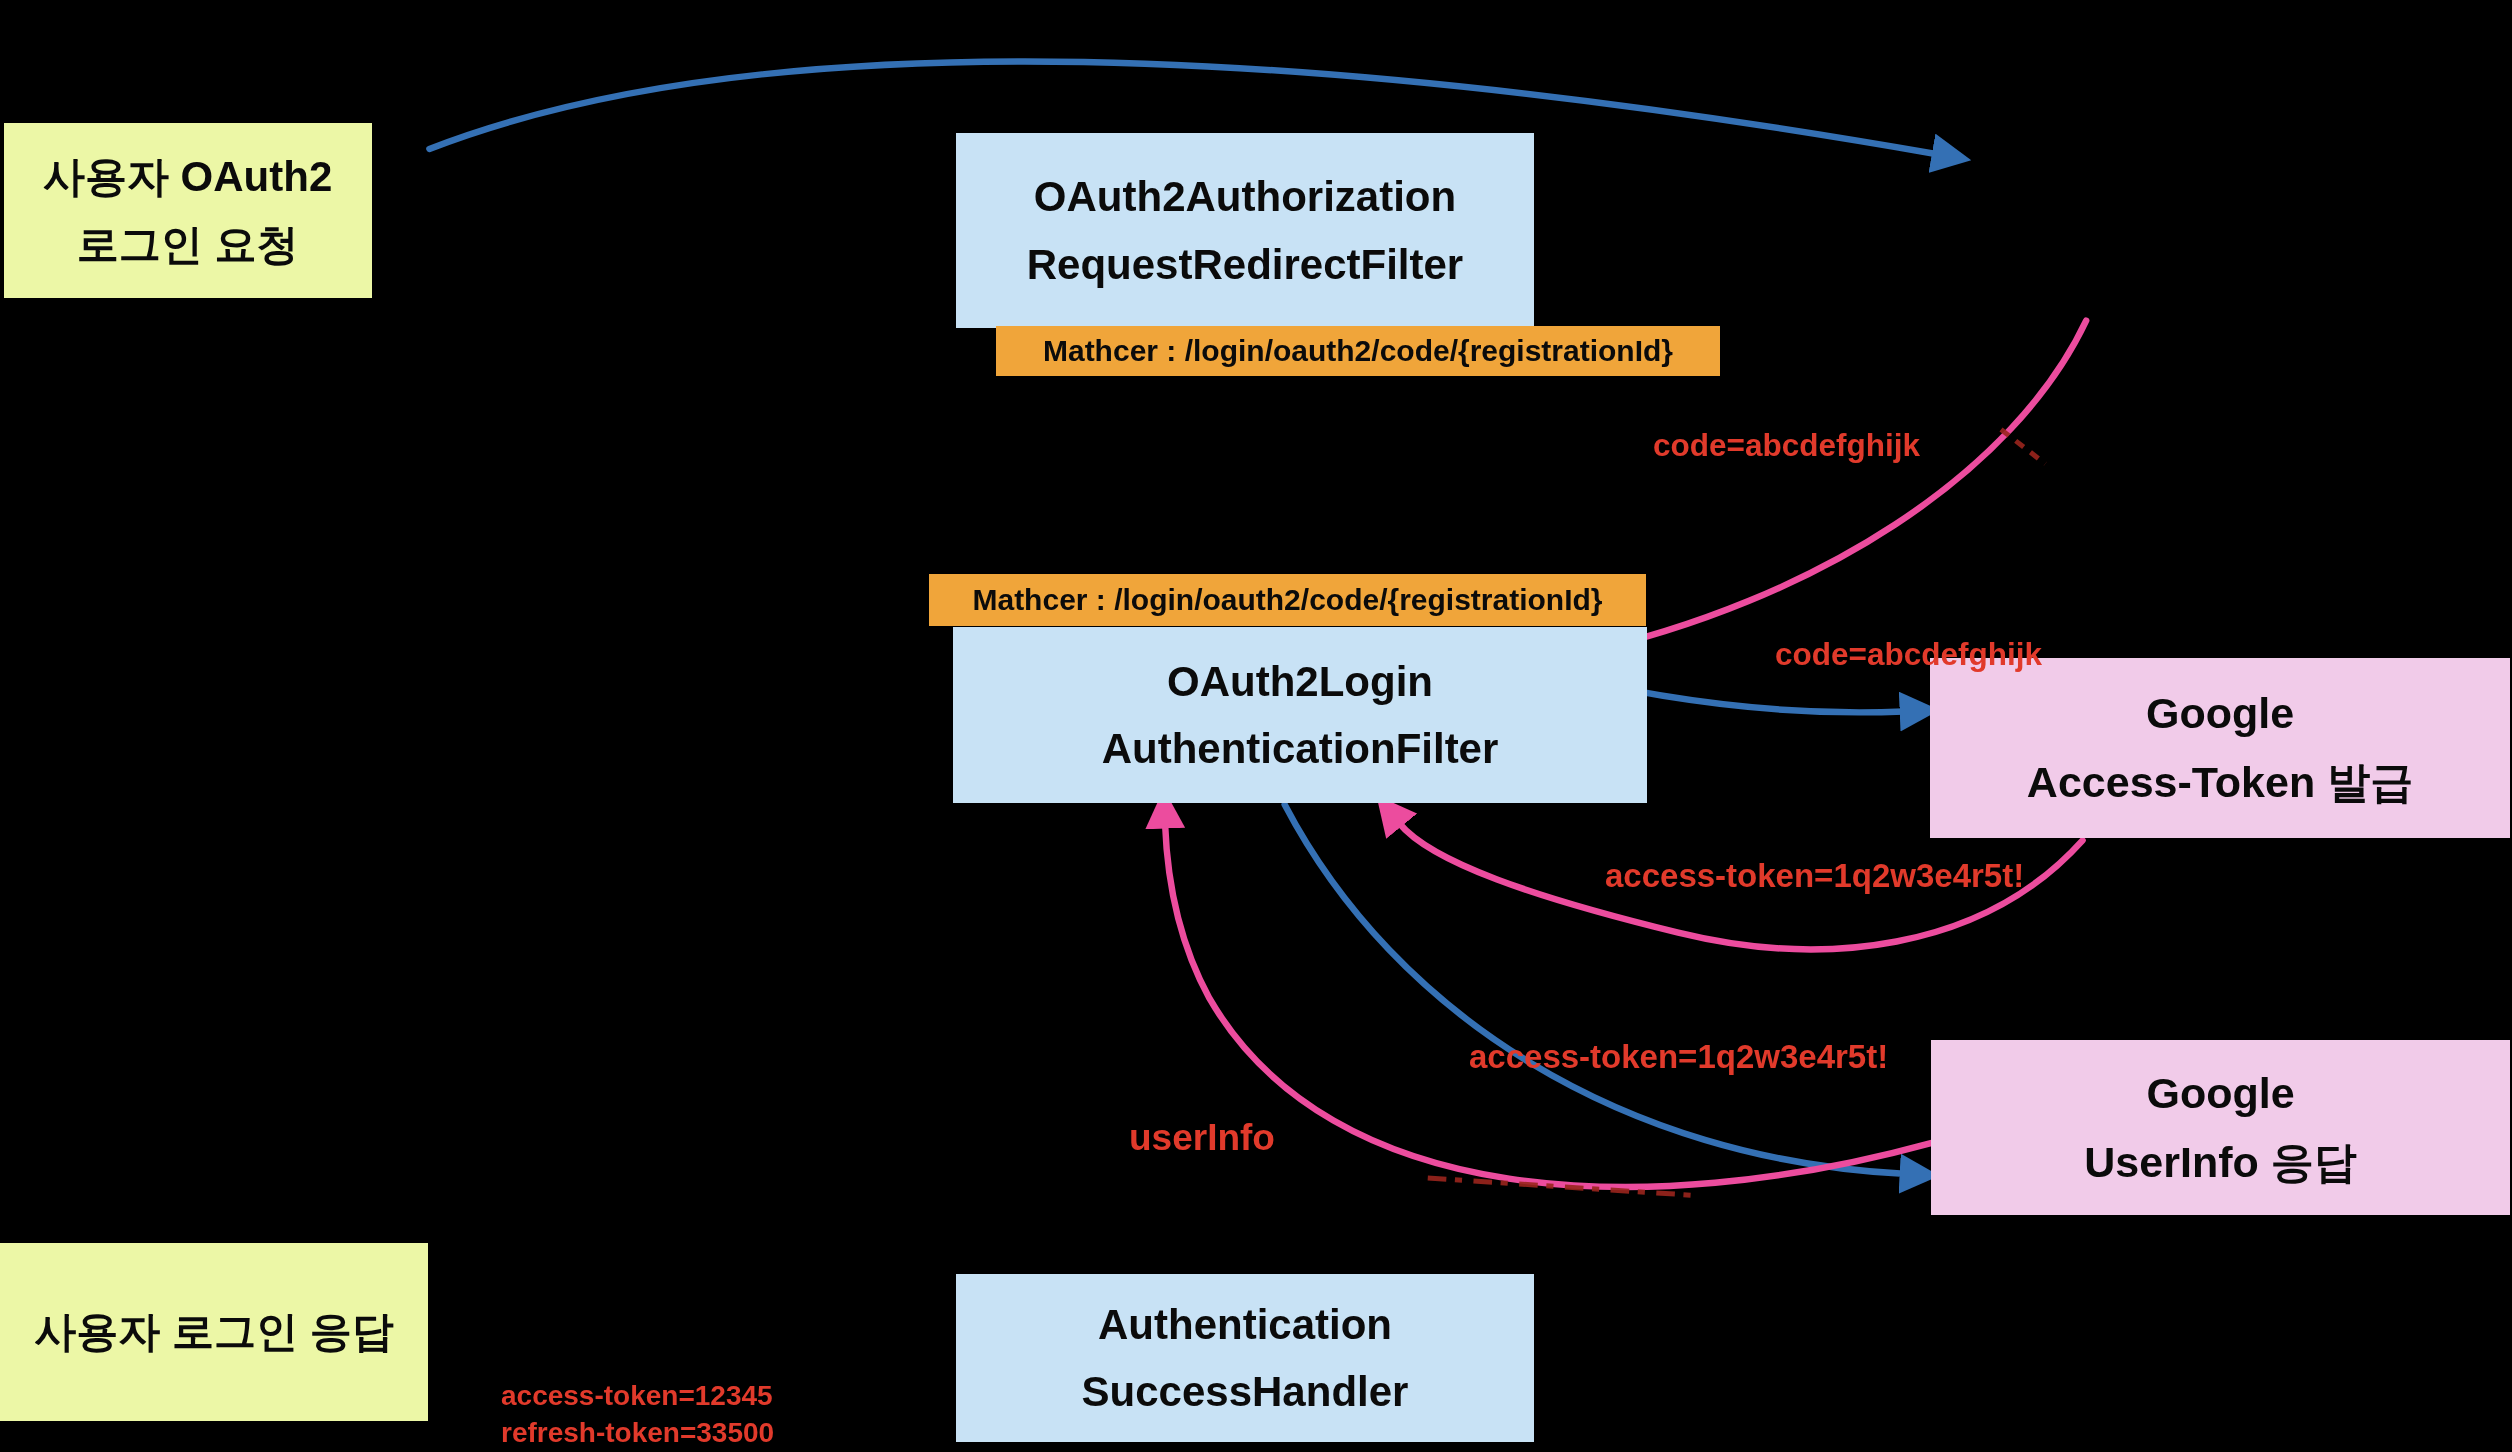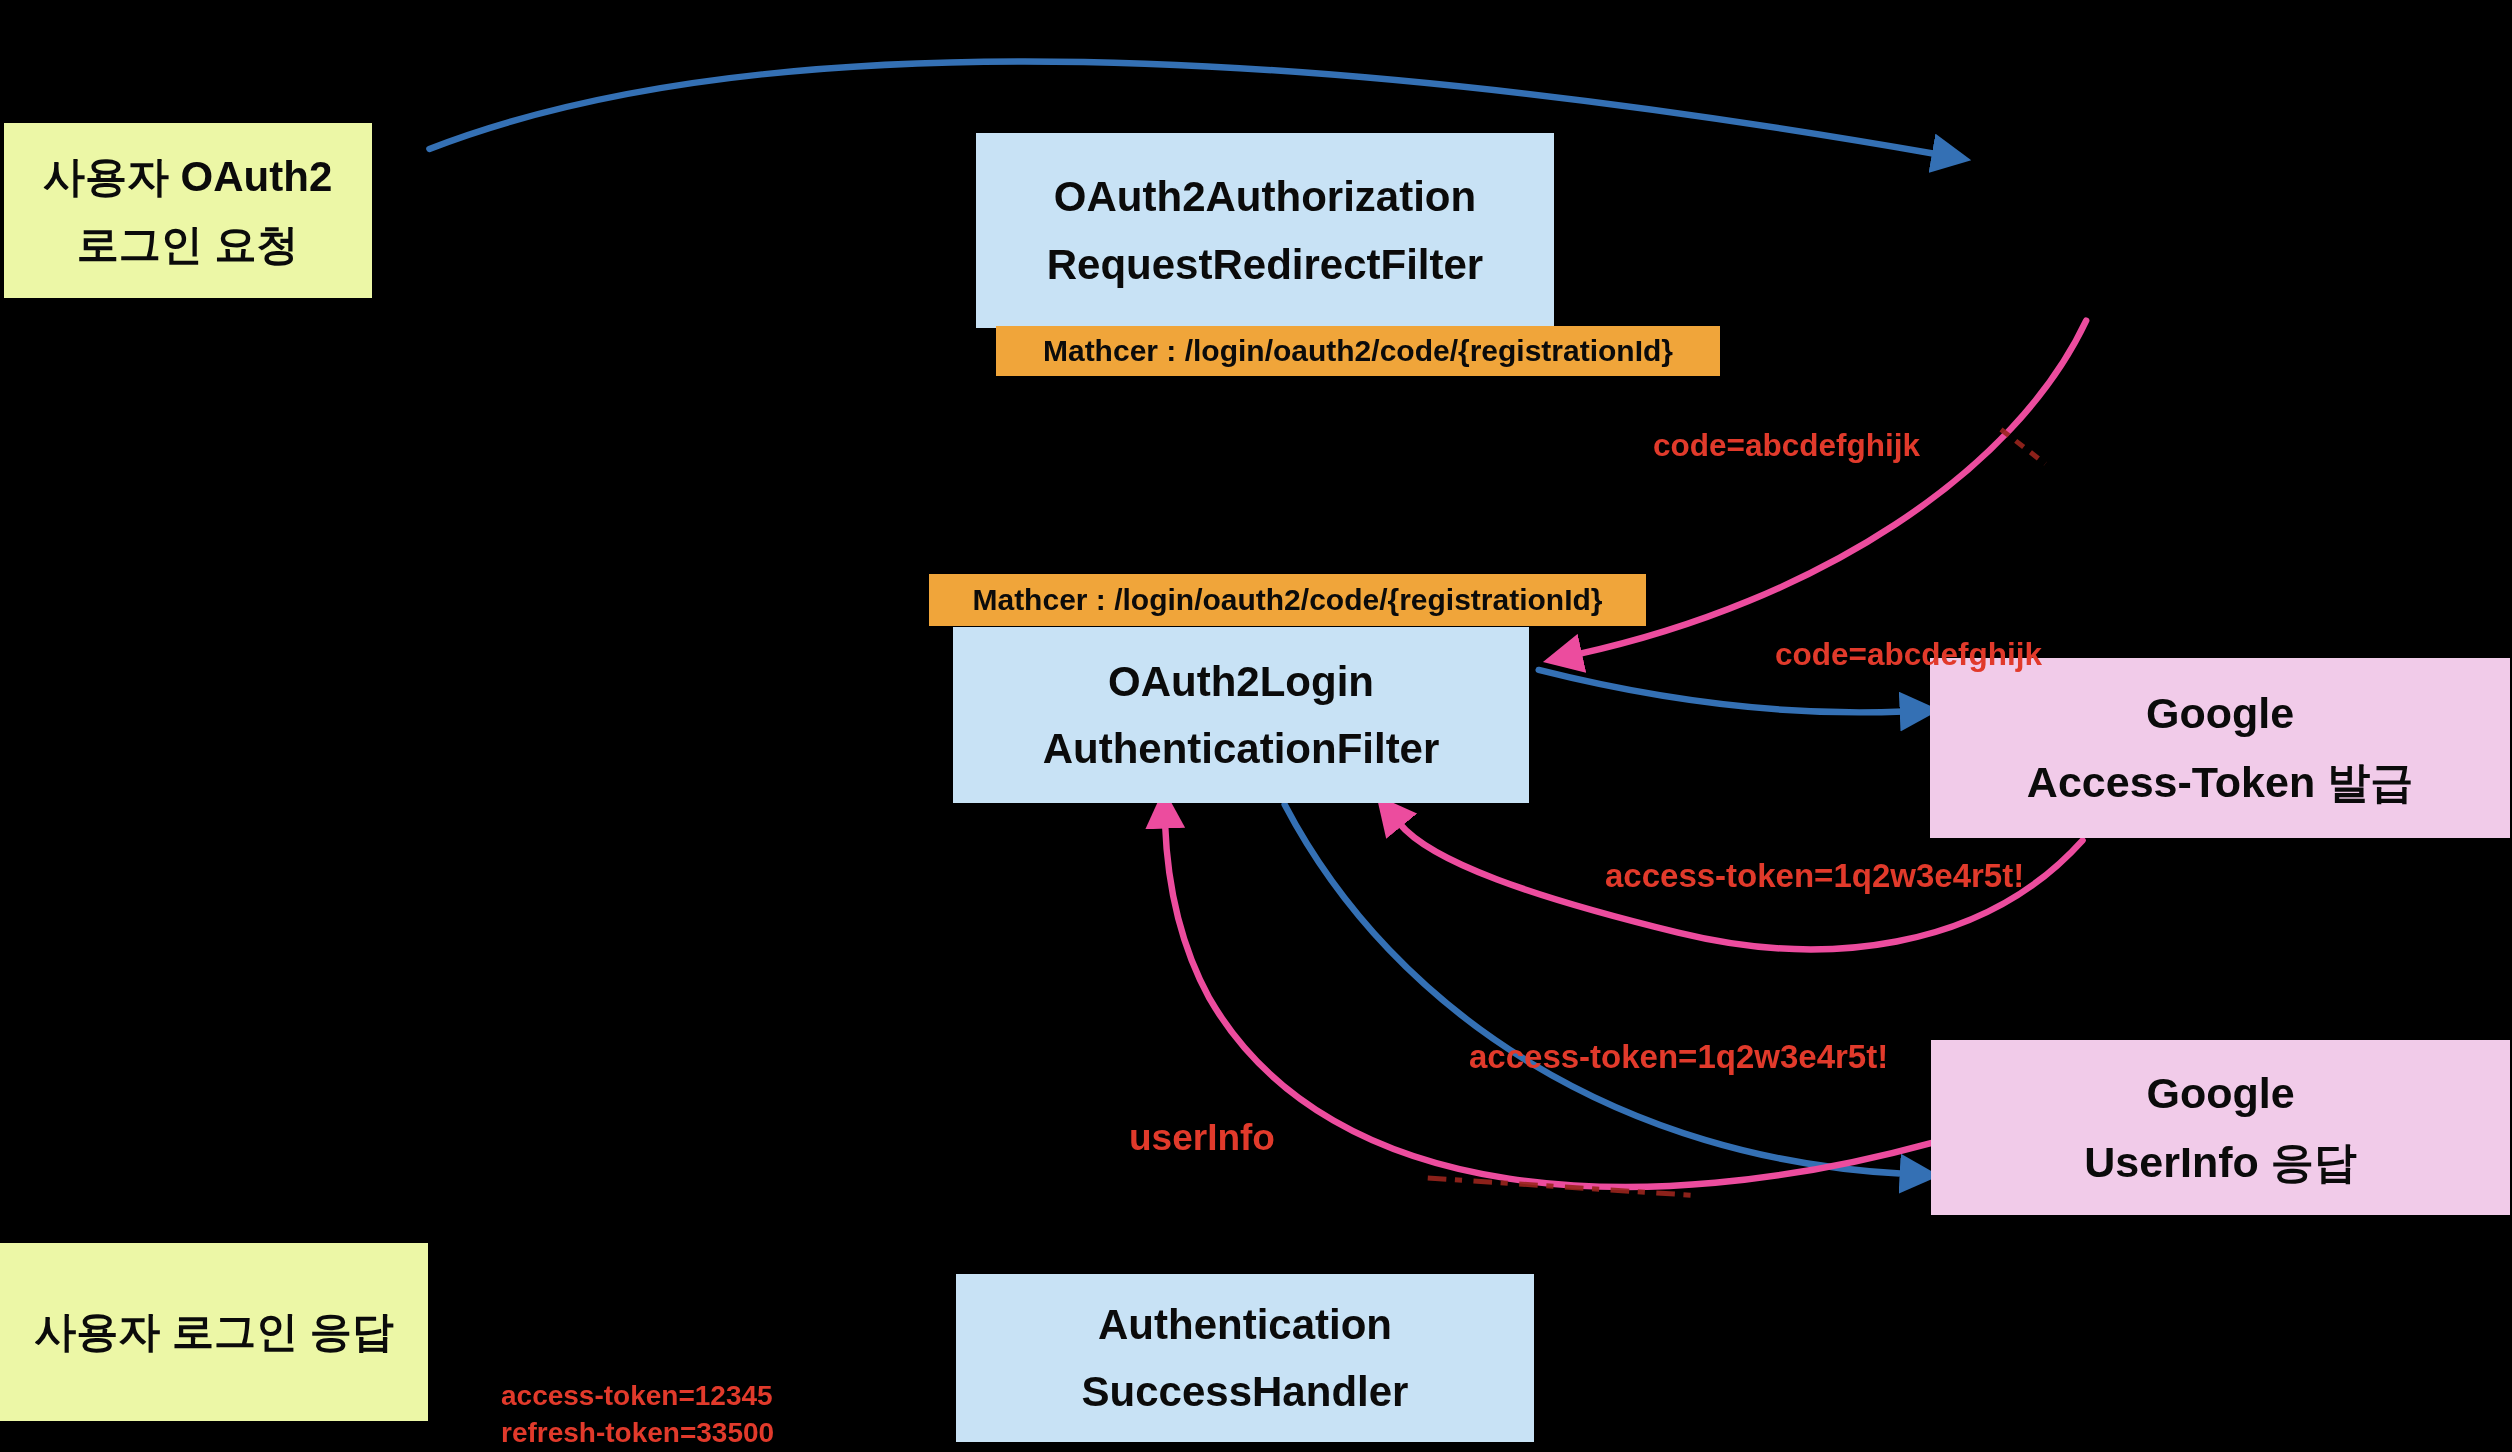--- a/index.html
+++ b/index.html
@@ -76,35 +76,35 @@
     <path class="frag stroke-frag" stroke-dasharray="26 12 10 16" d="M 1995 1646 L 2365 1670"></path>
 
     <path class="frag stroke-frag" stroke-dasharray="14 12" d="M 2796 600 L 2858 648"></path>
   </svg>
 
   <div class="box yellow kr1" style="left:3.6px;top:123px;width:368px;height:175px">
     <div class="ln">사용자 OAuth2</div>
     <div class="ln">로그인 요청</div>
   </div>
 
-  <div class="box blue en" style="left:976px;top:133px;width:578px;height:195px">
+  <div class="box blue en" style="left:956px;top:133px;width:578px;height:195px">
     <div class="ln">OAuth2Authorization</div>
     <div class="ln">RequestRedirectFilter</div>
   </div>
 
 
   <div class="tag" style="left:952px;top:326px;width:724px;height:50px">
     <span>Mathcer : /login/oauth2/code/{registrationId}</span>
   </div>
 
   <div class="tag" style="left:885px;top:574px;width:717px;height:52px">
     <span>Mathcer : /login/oauth2/code/{registrationId}</span>
   </div>
 
-  <div class="box blue en" style="left:953px;top:627px;width:576px;height:176px">
+  <div class="box blue en" style="left:953px;top:627px;width:694px;height:176px">
     <div class="ln">OAuth2Login</div>
     <div class="ln">AuthenticationFilter</div>
   </div>
 
   <div class="box pink kr2" style="left:1930px;top:658px;width:580px;height:180px">
     <div class="ln">Google</div>
     <div class="ln">Access-Token 발급</div>
   </div>
 
   <div class="box pink kr2" style="left:1931px;top:1040px;width:579px;height:175px">

